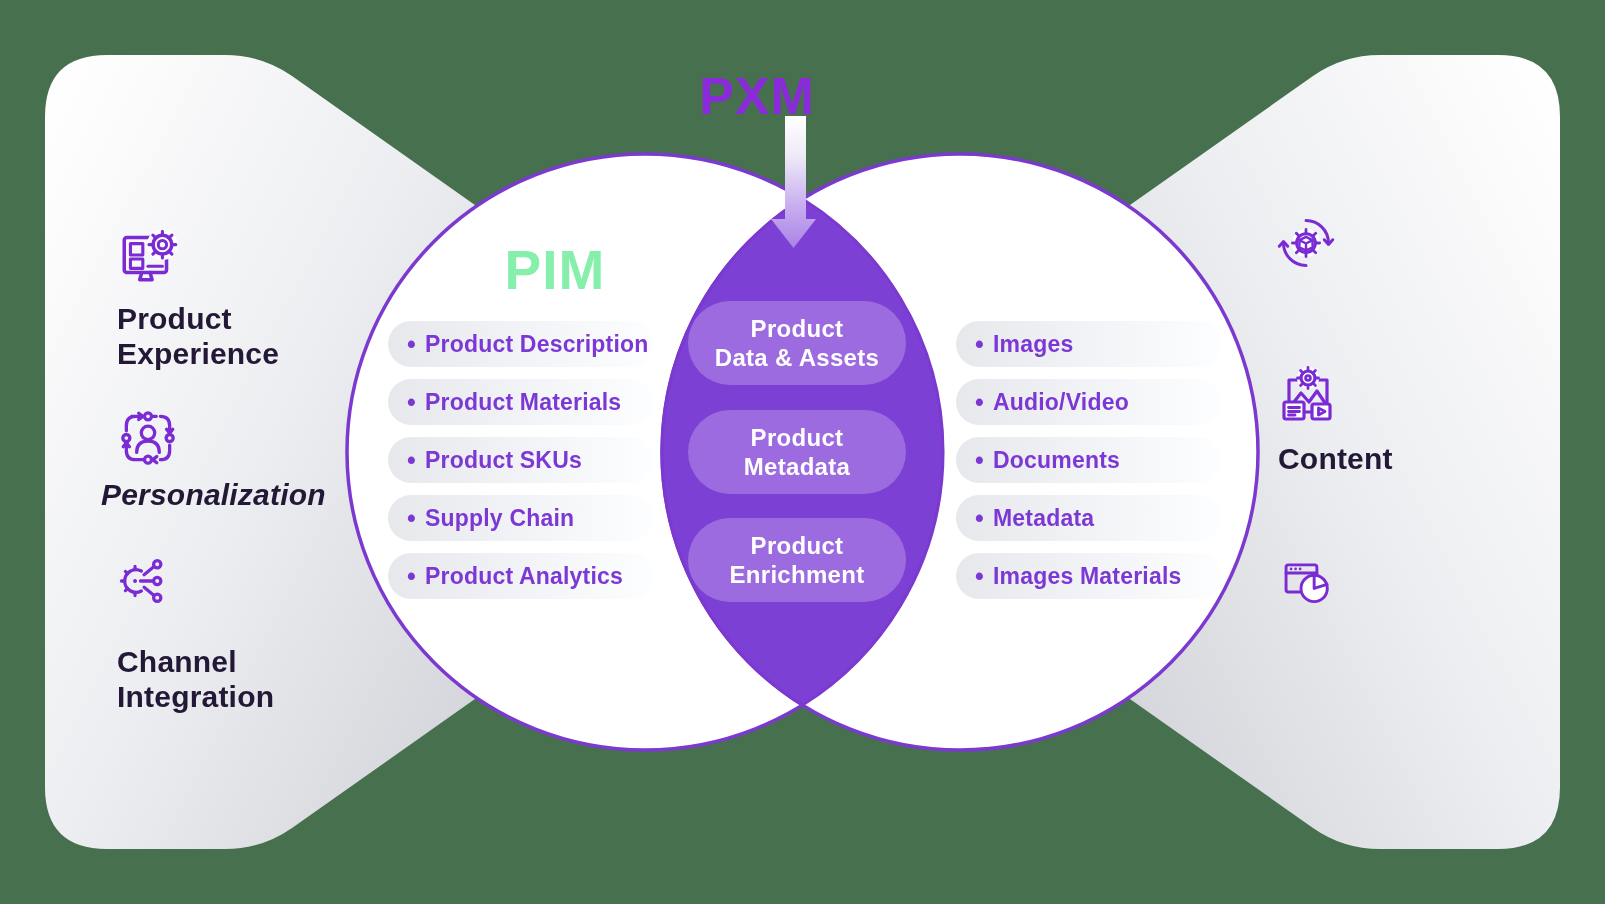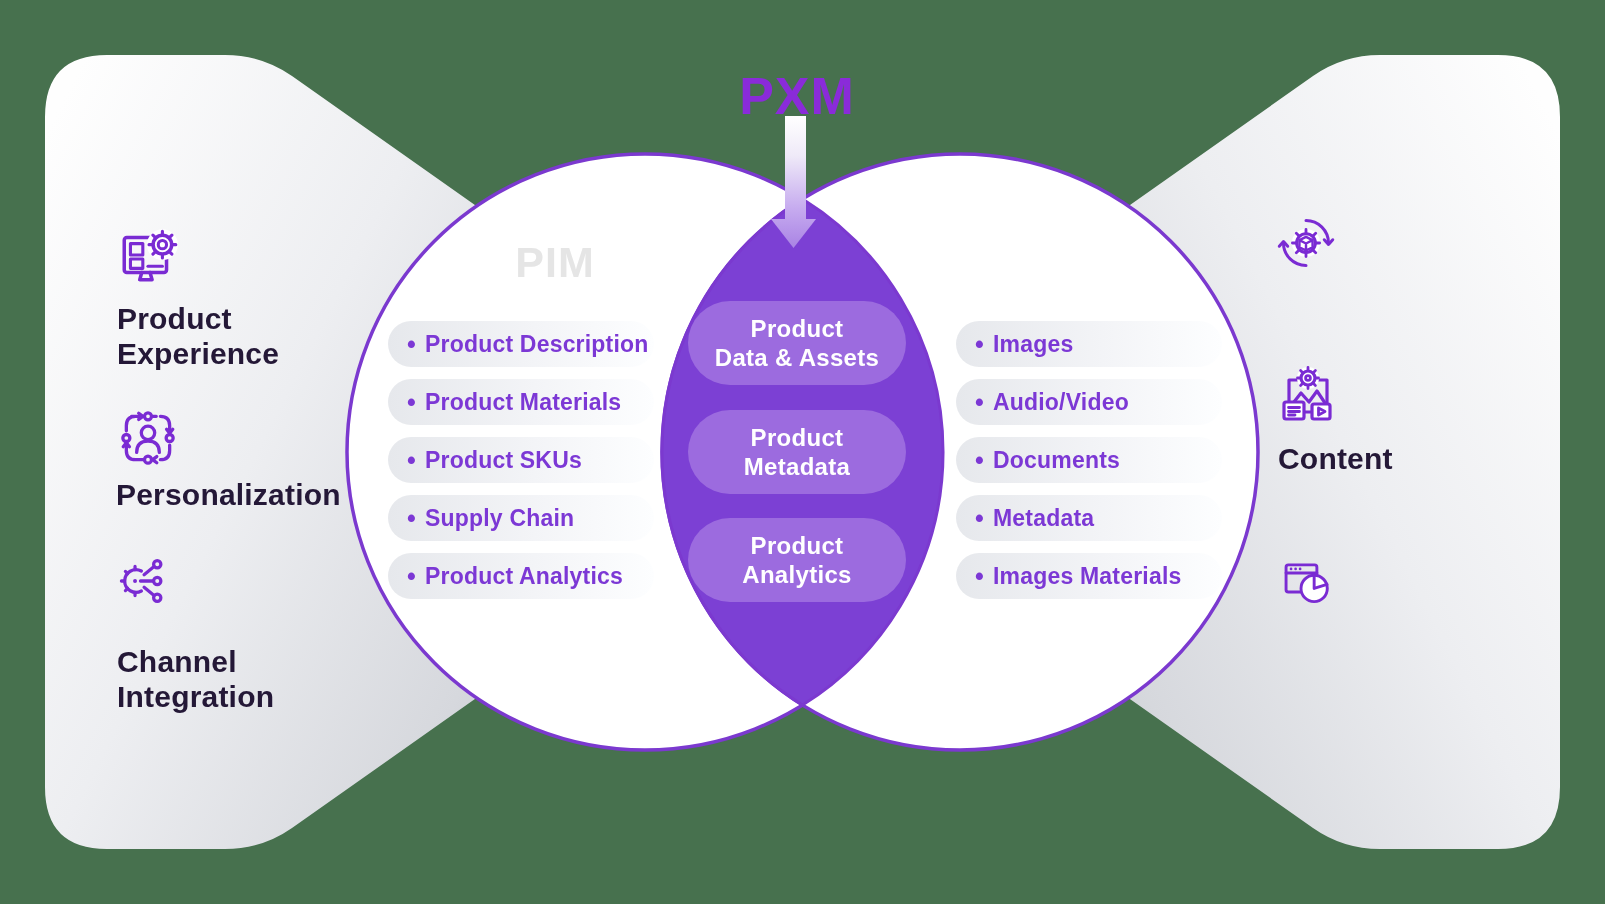--- a/index.html
+++ b/index.html
@@ -4,26 +4,26 @@
 <style>
   html,body { margin:0; padding:0; background:#47714E; }
   .stage {
     position:relative; width:1605px; height:904px; overflow:hidden;
     background:#47714E;
     font-family:"Liberation Sans", sans-serif;
   }
   .bg-svg { position:absolute; left:0; top:0; }
 
   .pxm-title {
-    position:absolute; left:672px; top:66px; width:250px; text-align:center;
+    position:absolute; left:632px; top:66px; width:250px; text-align:center;
     font-size:52px; font-weight:bold; color:#8A2BD9; letter-spacing:1px;
   }
   .circle-title {
     position:absolute; width:250px; text-align:center;
-    font-size:43px; font-weight:bold; color:#e5e5e5; letter-spacing:1px;
+    font-size:55px; font-weight:bold; color:#86efac; letter-spacing:1px;
   }
   .pim-title { left:430px; top:238px; }
   .dam-title { left:906px; top:238px; }
 
   .pill-list {
     position:absolute; display:flex; flex-direction:column; gap:12px;
     margin:0; padding:0; list-style:none;
   }
   .pim-list { left:388px; top:321px; }
   .dam-list { left:956px; top:321px; }
@@ -148,21 +148,21 @@
   <div class="lens-pill lens-pill-1">
     <span>Product</span>
     <span>Data &amp; Assets</span>
   </div>
   <div class="lens-pill lens-pill-2">
     <span>Product</span>
     <span>Metadata</span>
   </div>
   <div class="lens-pill lens-pill-3">
     <span>Product</span>
-    <span>Analytics</span>
+    <span>Enrichment</span>
   </div>
 
   <div class="feature-icon" style="left:116px; top:224px;">
     <svg class="icon-svg" width="66" height="66" viewBox="0 0 64 64" fill="none" stroke="#7A2BD3" stroke-width="3.4" stroke-linecap="round" stroke-linejoin="round">
       <rect x="8" y="13" width="41" height="34" rx="2.5"></rect>
       <rect x="14" y="19" width="12" height="11" stroke-width="3"></rect>
       <rect x="14" y="34" width="12" height="9" stroke-width="3"></rect>
       <path d="M31 41 H45" stroke-width="3"></path>
       <path d="M25 47 L23 54 L35 54 L33 47"></path>
       <circle cx="45" cy="20" r="15" fill="#FFFFFF" stroke="none"></circle>
@@ -184,21 +184,21 @@
       <path d="M40.5 50 L36.5 53 L40.5 56"></path>
       <path d="M8 40.5 L11 36.5 L14 40.5"></path>
       <circle cx="32" cy="11" r="3.4"></circle>
       <circle cx="53" cy="32" r="3.4"></circle>
       <circle cx="32" cy="53" r="3.4"></circle>
       <circle cx="11" cy="32" r="3.4"></circle>
       <circle cx="32" cy="27" r="6.5"></circle>
       <path d="M21 46 Q21 35 32 35 Q43 35 43 46"></path>
     </svg>
   </div>
-  <div class="feature-label" style="left:116px; top:477px;">
+  <div class="feature-label" style="left:101px; top:477px;font-style:italic;">
     <span>Personalization</span>
   </div>
 
   <div class="feature-icon" style="left:116px; top:552px;">
     <svg class="icon-svg" width="58" height="58" viewBox="0 0 64 64" fill="none" stroke="#7A2BD3" stroke-width="3.6" stroke-linecap="round" stroke-linejoin="round">
       <path d="M28 21 A12.5 12.5 0 1 0 28 43"></path>
       <circle cx="21" cy="32" r="2.2" fill="#7A2BD3" stroke="none"></circle>
       <path d="M21 19.5 V16 M12.9 23.9 L10.4 21.4 M9.5 32 H6 M12.9 40.1 L10.4 42.6 M21 44.5 V48"></path>
       <path d="M27 32 H41 M31 25 L42 16 M31 39 L42 48"></path>
       <circle cx="45.5" cy="32" r="4"></circle>

